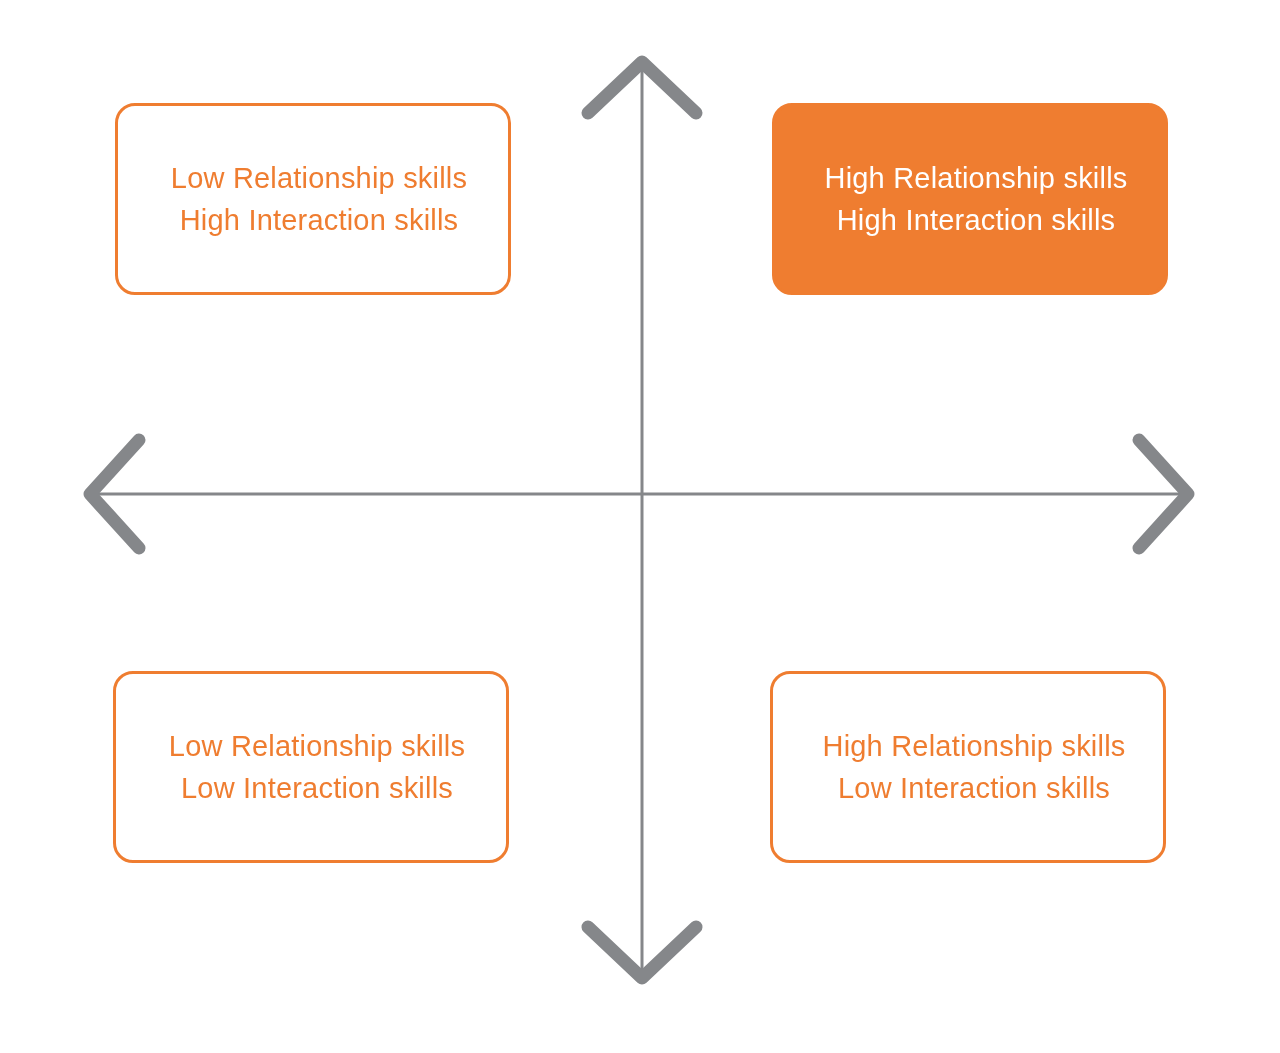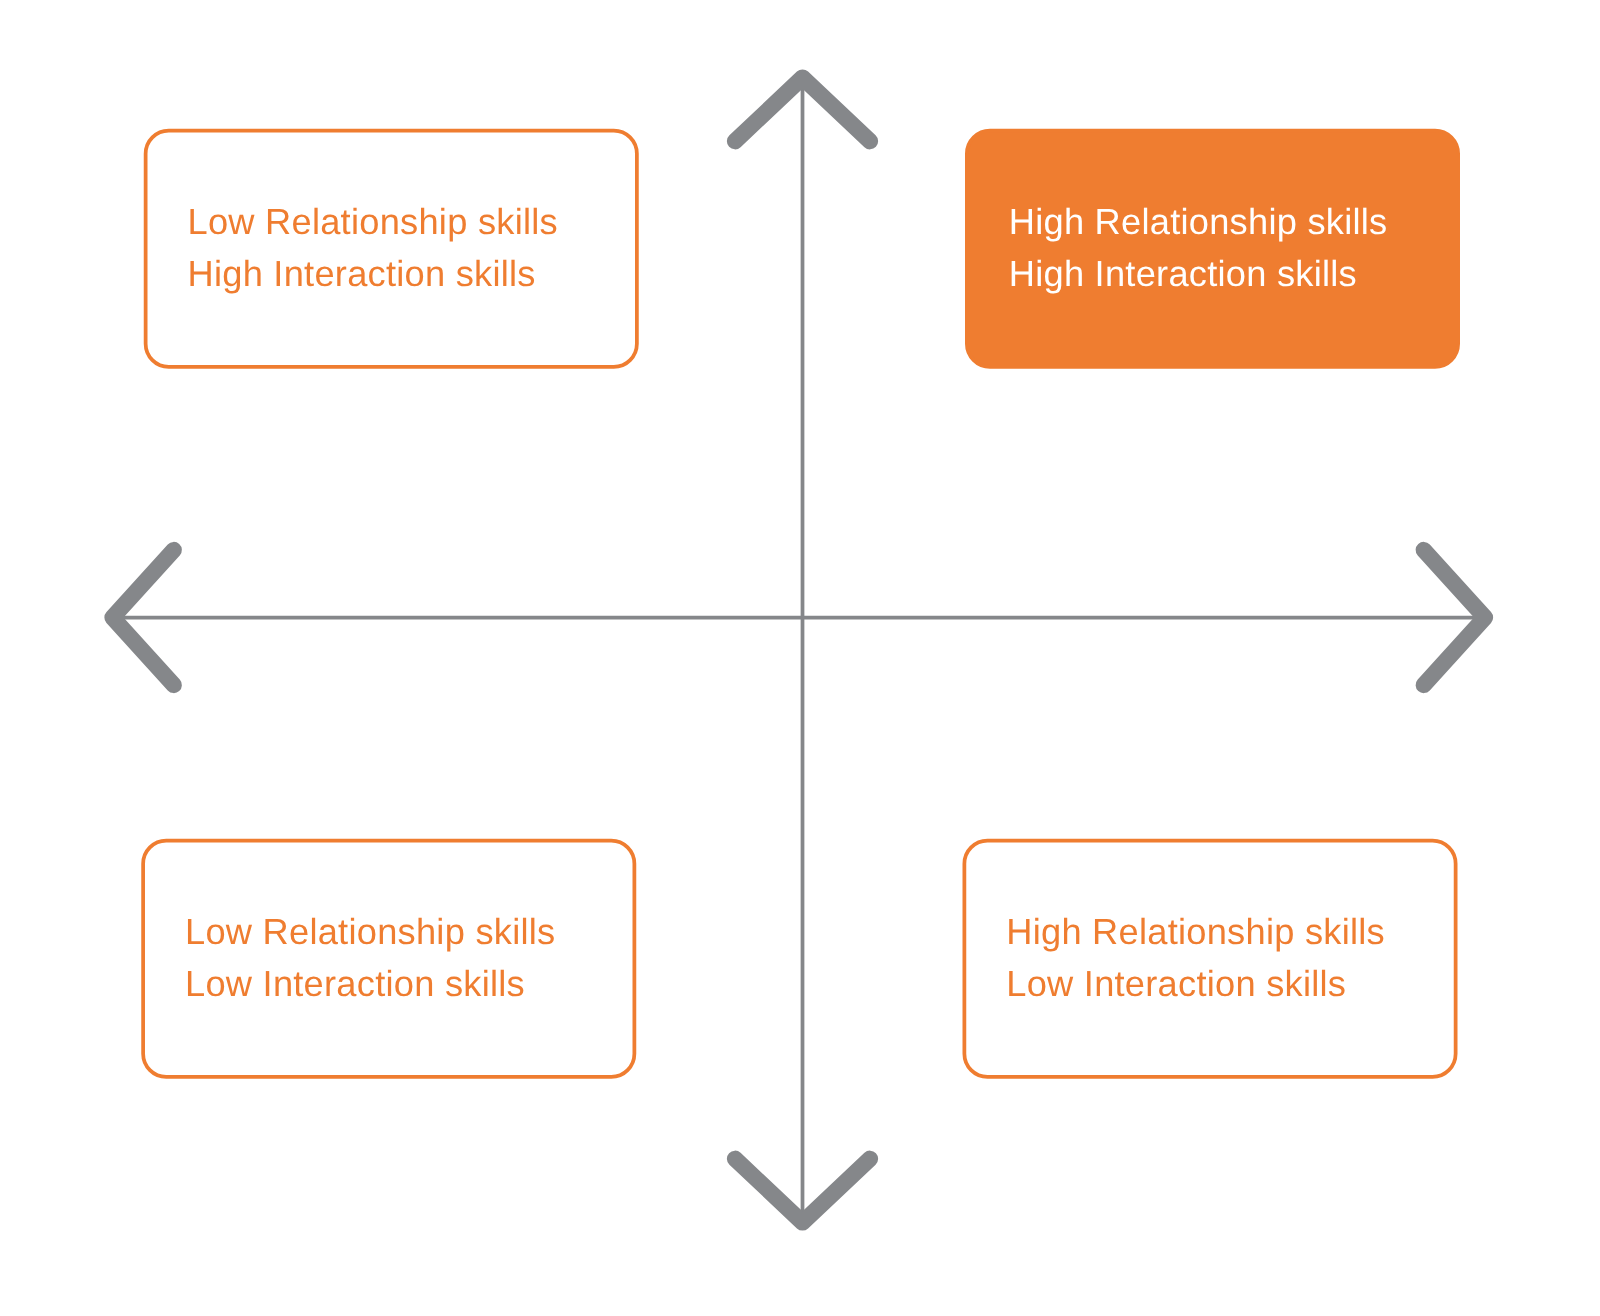--- a/index.html
+++ b/index.html
@@ -44,26 +44,27 @@
     width: 396px;
     height: 192px;
     box-sizing: border-box;
     border: 3px solid var(--orange);
     border-radius: 20px;
     background: #FFFFFF;
     color: var(--orange);
     display: flex;
     flex-direction: column;
     justify-content: center;
-    padding-left: 32px;
+    padding-left: 22px;
     padding-right: 10px;
     font-size: 29px;
     line-height: 42px;
     font-weight: 400;
     letter-spacing: 0.2px;
+    align-items: center;
   }
   .qbox.filled {
     background: var(--orange);
     border-color: var(--orange);
     color: var(--box-text-light);
   }
   .qbox-top-left     { left: 115px; top: 103px; }
   .qbox-top-right    { left: 772px; top: 103px; }
   .qbox-bottom-left  { left: 113px; top: 671px; }
   .qbox-bottom-right { left: 770px; top: 671px; }

